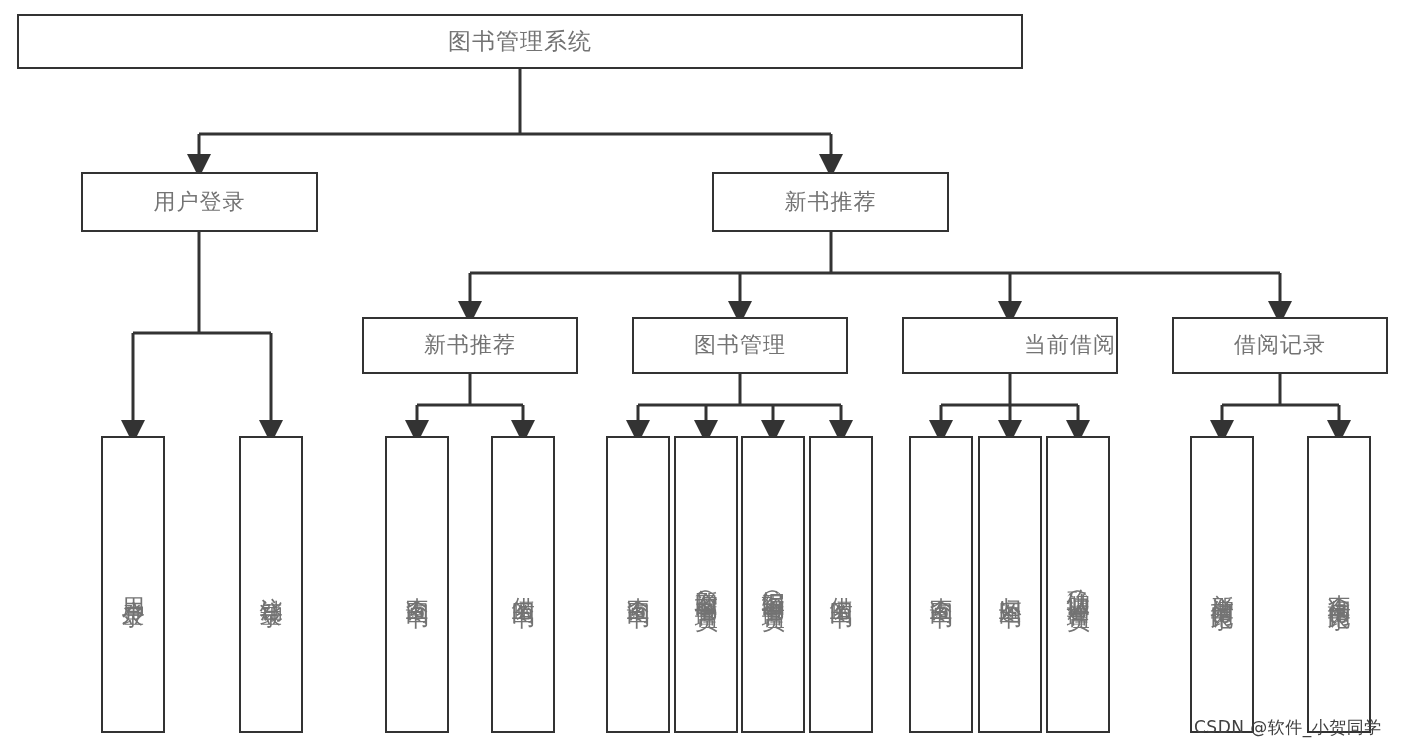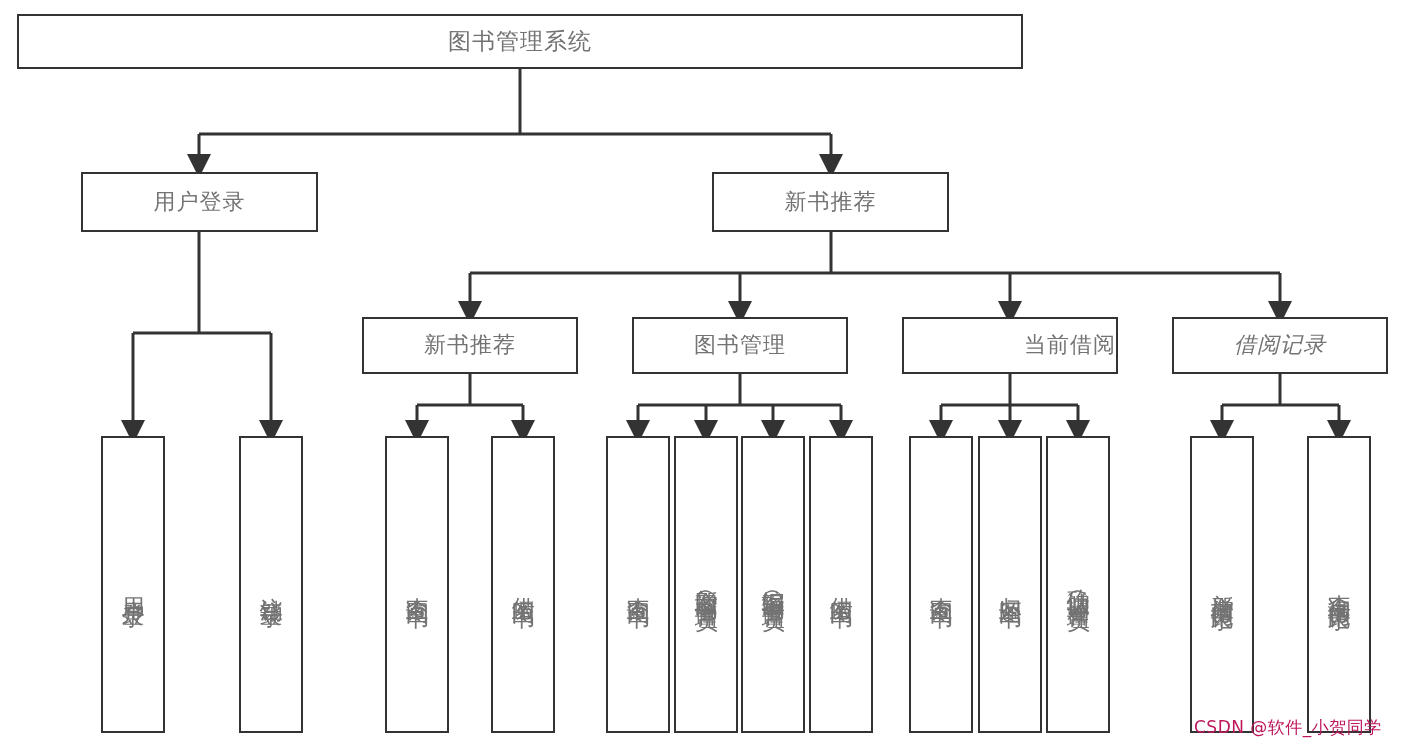--- a/index.html
+++ b/index.html
@@ -48,21 +48,21 @@
     text-orientation: upright;
     letter-spacing: 3px;
     font-size: 23px;
     white-space: normal;
     max-height: 100%;
   }
   .node.root .node-label { font-size: 23px; }
   .watermark {
     position: absolute;
     font-size: 17px;
-    color: #be185d;
+    color: #404040;
     white-space: nowrap;
     letter-spacing: 0.5px;
   }
 </style>
 </head>
 <body>
 
 <div id="canvas">
 
   <svg class="edges" viewBox="0 0 1405 747" xmlns="http://www.w3.org/2000/svg">
@@ -132,21 +132,21 @@
   </div>
 
   <div class="node" style="left:632px; top:317px; width:216px; height:57px;">
     <span class="node-label">图书管理</span>
   </div>
 
   <div class="node" style="left:902px; top:317px; width:216px; height:57px;justify-content:flex-end;">
     <span class="node-label">当前借阅</span>
   </div>
 
-  <div class="node" style="left:1172px; top:317px; width:216px; height:57px;font-style:italic;">
+  <div class="node" style="left:1172px; top:317px; width:216px; height:57px;">
     <span class="node-label">借阅记录</span>
   </div>
 
   <div class="node vertical" style="left:101px; top:436px; width:64px; height:297px;">
     <span class="node-label">用户登录</span>
   </div>
 
   <div class="node vertical" style="left:239px; top:436px; width:64px; height:297px;">
     <span class="node-label">注销登录</span>
   </div>

